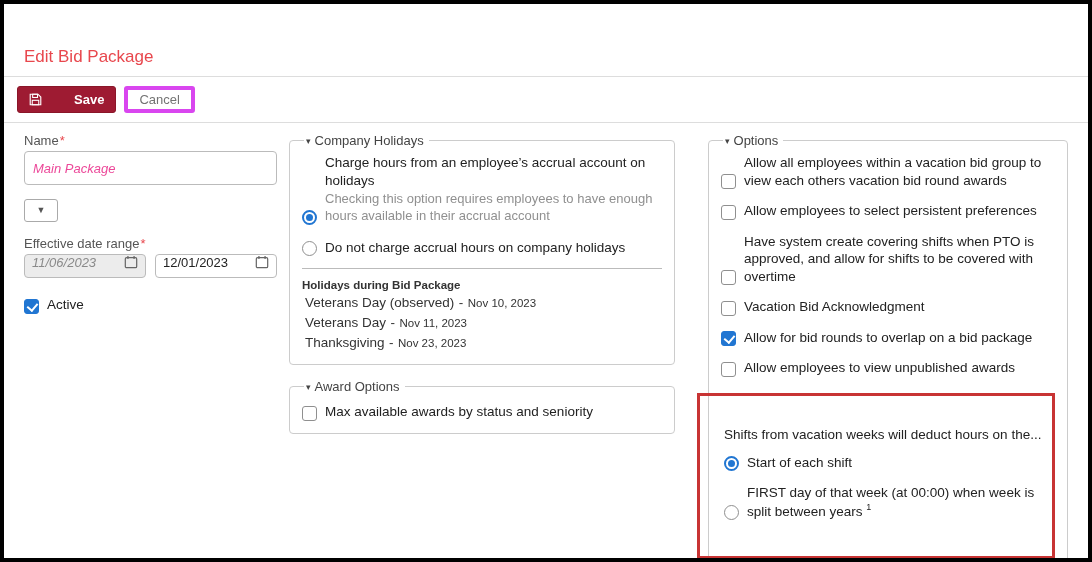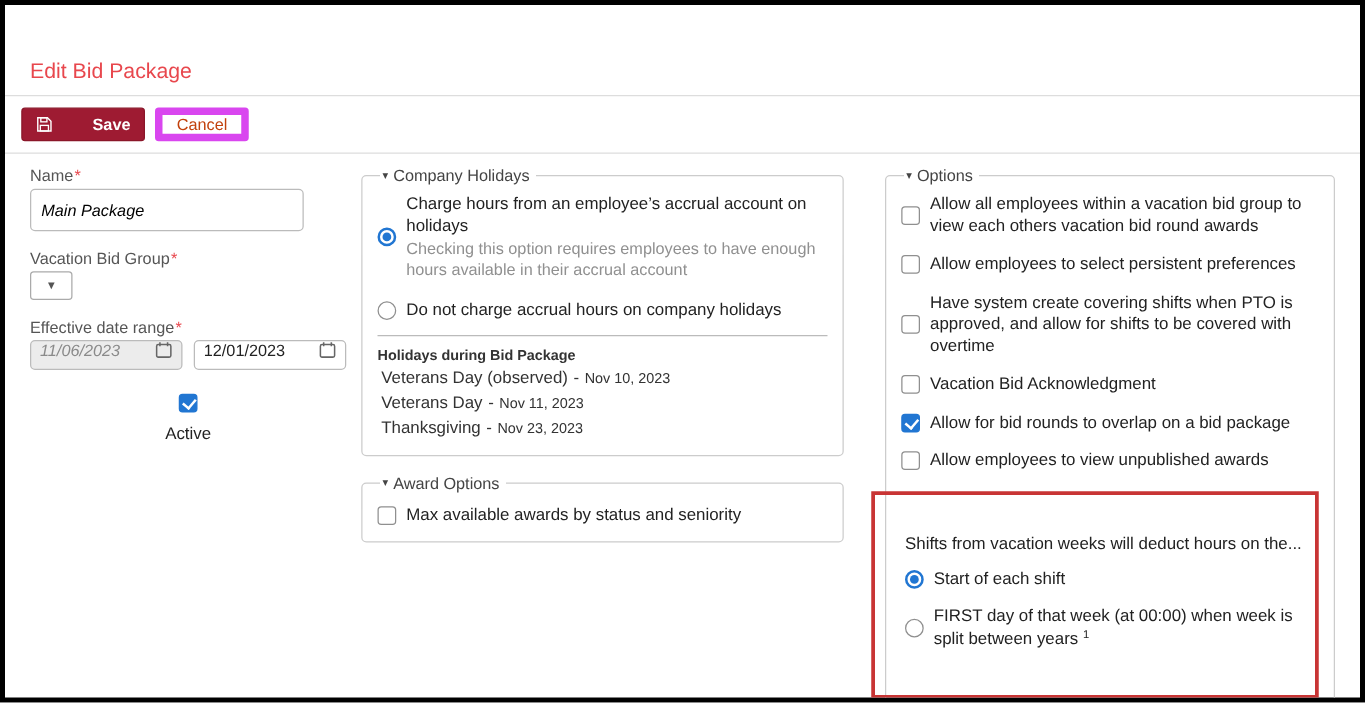--- a/index.html
+++ b/index.html
@@ -25,35 +25,35 @@
   .btn {
     font-family: inherit;
     font-size: 13px;
     height: 27px;
     padding: 0 11px;
     border-radius: 3px;
     display: inline-flex; align-items: center; gap: 5px;
     cursor: pointer;
   }
   .btn-save { background: #9e1b32; color: #fff; border: 1px solid #8a1629; font-weight: 700; gap: 32px; }
-  .btn-cancel { background: #fff; color: #c2410c; border: 6px solid #d946ef; }
+  .btn-cancel { background: #fff; color: #737373; border: 4px solid #d946ef; }
   
   .content { display: flex; padding: 10px 20px 0 20px; align-items: flex-start; }
   .col-left  { width: 253px; margin-right: 12px; flex: none; }
   .col-mid   { width: 386px; margin-right: 33px; flex: none; }
   .col-right { width: 360px; flex: none; }
   
   .field-label { font-size: 13px; color: #555; margin-bottom: 3px; }
   .req { color: #e8474d; margin-left: 1px; }
   .text-input {
-    width: 219px; height: 24px;
+    width: 253px; height: 24px;
     border: 1px solid #bbb; border-radius: 4px;
     padding: 16px 8px;
     font-family: inherit; font-size: 13px;
-    font-style: italic; color: #000000;
+    font-style: italic; color: #ec4899;
     background: #fff;
   }
   .fgroup { margin-bottom: 14px; }
   .select-box {
     width: 34px; height: 23px;
     border: 1px solid #aaa; border-radius: 3px;
     background: #fff;
     display: inline-flex; align-items: center; justify-content: center;
     cursor: pointer;
   }
@@ -93,21 +93,21 @@
     cursor: pointer;
     position: relative;
   }
   .rb.selected { border: 2px solid #2176d2; }
   .rb.selected::after {
     content: "";
     position: absolute; left: 2px; top: 2px;
     width: 7px; height: 7px; border-radius: 50%;
     background: #2176d2;
   }
-  .check-item { display: flex; gap: 8px; align-items: center; }
+  .check-item { display: flex; gap: 8px; align-items: flex-end; }
   .item-label { font-size: 13.5px; color: #222; line-height: 1.3; }
   .helper { font-size: 13px; color: #909090; line-height: 1.3; margin-top: 2px; }
   
   fieldset {
     border: 1px solid #ccc; border-radius: 4px;
     padding: 6px 12px 12px 12px;
   }
   legend {
     font-size: 13px; color: #444;
     padding: 0 5px 0 2px; margin-left: 2px;
@@ -161,23 +161,20 @@
 
     <div class="col-left">
       <div class="fgroup">
         <div class="field-label">
           <span>Name</span><span class="req">*</span>
         </div>
         <input class="text-input" type="text" value="Main Package" style="">
       </div>
 
       <div class="fgroup">
-        <div class="field-label">
-          <span>Vacation Bid Group</span><span class="req">*</span>
-        </div>
         <div class="select-box">
           <span class="select-caret">▼</span>
         </div>
       </div>
 
       <div class="fgroup">
         <div class="field-label">
           <span>Effective date range</span><span class="req">*</span>
         </div>
         <div class="date-row">
@@ -193,21 +190,21 @@
             <span class="date-val">12/01/2023</span>
             <svg class="cal-icon" viewBox="0 0 16 16">
               <rect x="1.5" y="3" width="13" height="11.5" rx="1.5" fill="none" stroke="#666" stroke-width="1.4"></rect>
               <line x1="4.5" y1="1" x2="4.5" y2="4.5" stroke="#666" stroke-width="1.4"></line>
               <line x1="11.5" y1="1" x2="11.5" y2="4.5" stroke="#666" stroke-width="1.4"></line>
             </svg>
           </div>
         </div>
       </div>
 
-      <div class="check-item" style="margin-top:18px;flex-direction:column;">
+      <div class="check-item" style="margin-top:18px;">
         <span class="cb checked"></span>
         <span class="item-label">Active</span>
       </div>
     </div>
 
     <div class="col-mid">
       <fieldset class="fs-mid-gap">
         <legend>
           <span class="legend-caret">▾</span>
           <span>Company Holidays</span>

